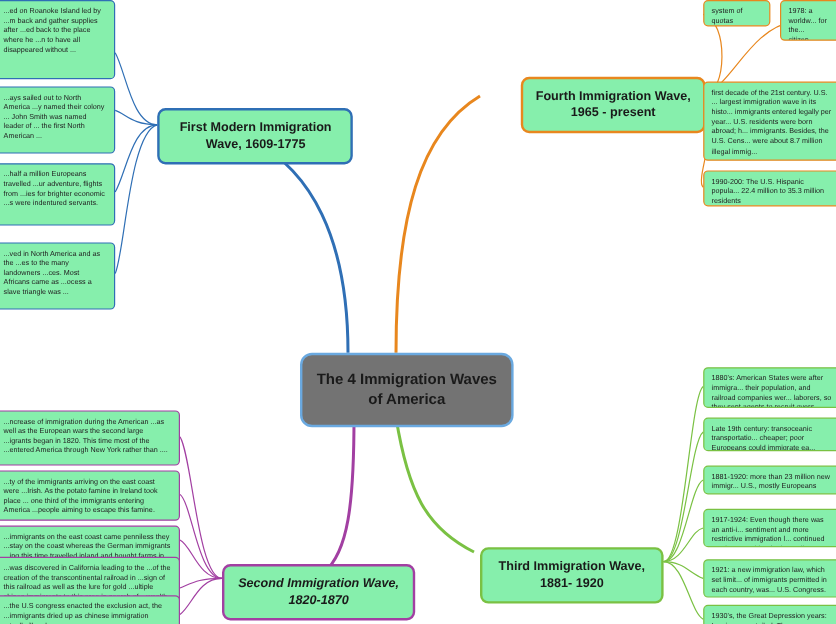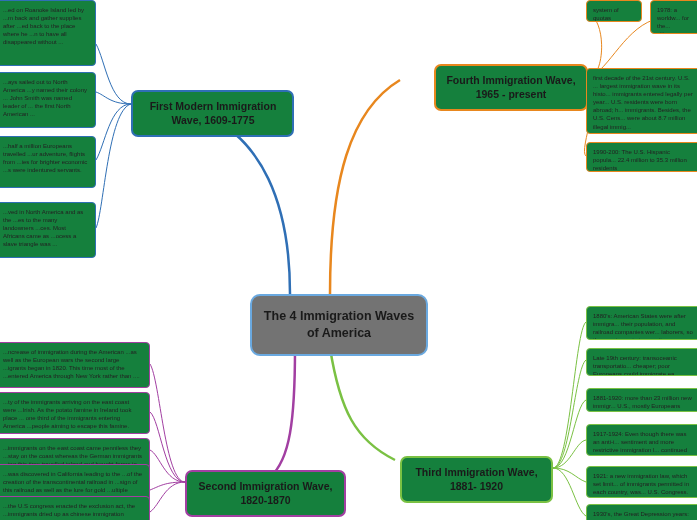--- a/index.html
+++ b/index.html
@@ -23,21 +23,21 @@
   svg.links {
     position: absolute;
     left: 0; top: 0;
     width: 697px;
     height: 520px;
     pointer-events: none;
   }
   .node {
     position: absolute;
     box-sizing: border-box;
-    background: #15803d;
+    background: #86efac;
   }
   .central {
     background: #737373;
     border: 2px solid #6aa9e0;
     border-radius: 10px;
     width: 178px;
     left: 250px;
     top: 294px;
     padding: 12px 10px;
     text-align: center;
@@ -118,21 +118,21 @@
   </div>
 
   <div class="node branch branch-blue" style="left:131px; top:90px; width:163px;padding-left:11px;">
     <span>First Modern Immigration Wave, 1609-1775</span>
   </div>
 
   <div class="node branch branch-orange" style="left:434px; top:64px; width:154px;">
     <span>Fourth Immigration Wave, 1965 - present</span>
   </div>
 
-  <div class="node branch branch-purple" style="left:185px; top:470px; width:161px;">
+  <div class="node branch branch-purple" style="left:185px; top:470px; width:161px;font-style:italic;">
     <span>Second Immigration Wave, 1820-1870</span>
   </div>
 
   <div class="node branch branch-green" style="left:400px; top:456px; width:153px;">
     <span>Third Immigration Wave, 1881- 1920</span>
   </div>
 
   <div class="node leaf leaf-blue" style="left:-4px; top:0px; width:100px; height:66px;">
     <span>...ed on Roanoke Island led by ...m back and gather supplies after ...ed back to the place where he ...n to have all disappeared without ...</span>
   </div>

